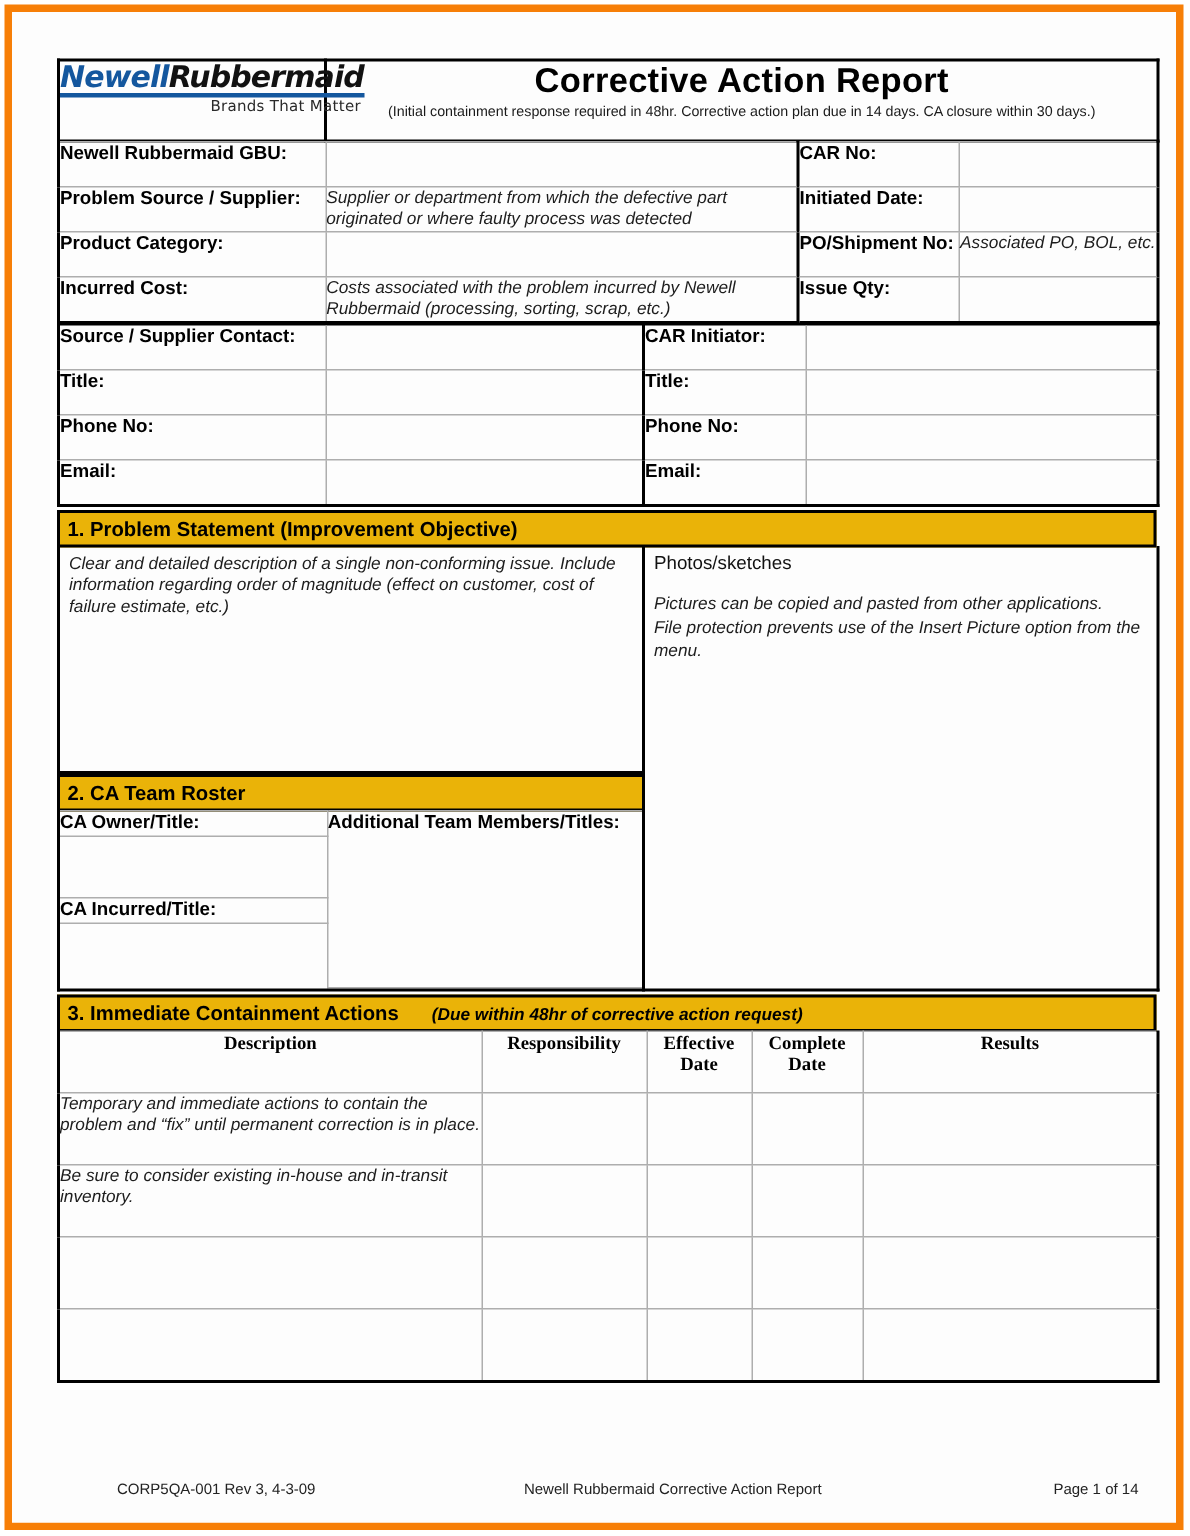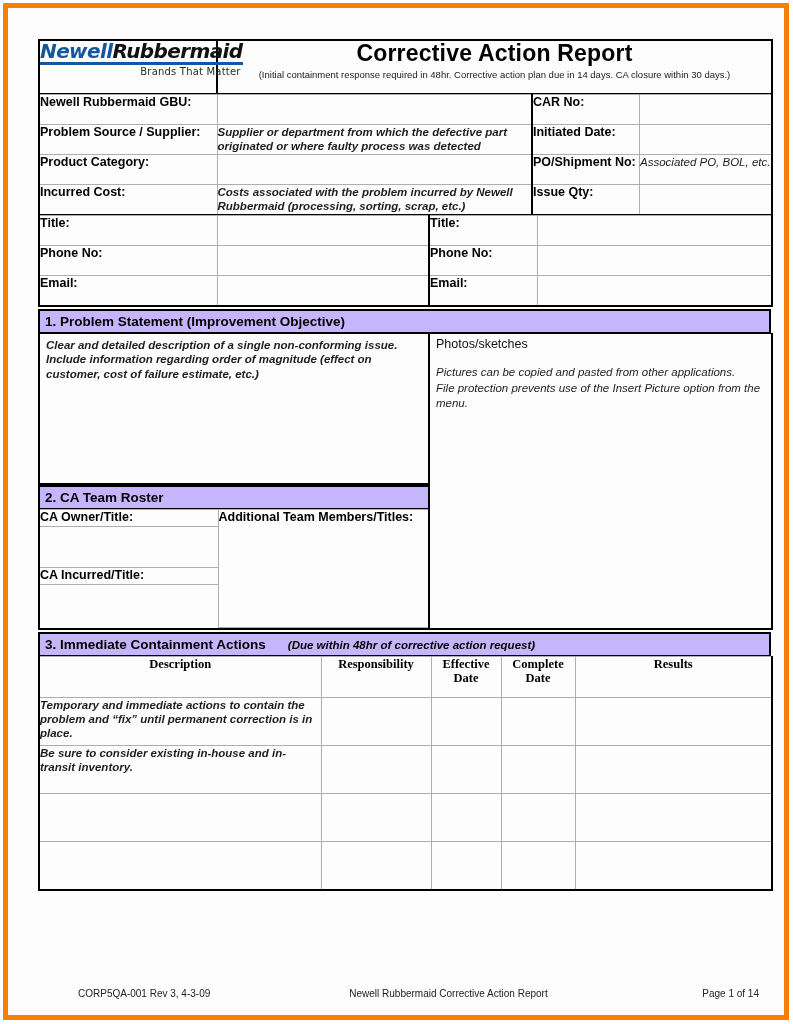--- a/index.html
+++ b/index.html
@@ -67,21 +67,20 @@
     color: #000;
     padding: 5px 0 5px 5px;
     line-height: 1.15;
   }
   .hint {
     font-style: italic;
     font-size: 11.5px;
     color: #1d1d1d;
     padding: 5px 6px 5px 6px;
     line-height: 1.25;
-    font-weight: bold;
   }
   .hint-c {
     font-style: italic;
     font-size: 11.5px;
     color: #1d1d1d;
     padding: 4px 6px;
     line-height: 1.25;
     text-align: center;
   }
   .blank { padding: 5px; }
@@ -122,21 +121,21 @@
     line-height: 1.1;
   }
   .doc-sub {
     font-size: 9.5px;
     color: #1a1a1a;
     margin-top: 3px;
   }
 
   
   .secbar {
-    background: #c4b5fd;
+    background: #eab308;
     border: 2px solid #000;
     box-sizing: border-box;
     width: 733px;
     padding: 3px 0 3px 5px;
     font-weight: bold;
     font-size: 13.5px;
     color: #000;
     white-space: nowrap;
   }
   .secbar .note {
@@ -259,20 +258,26 @@
 
       <table class="grid" style="margin-top:-1px">
         <colgroup>
           <col style="width:178px">
             <col style="width:212px">
           <col style="width:108px">
             <col style="width:235px">
         </colgroup>
 
         <tbody>
+            <tr>
+          <td class="lbl ob-l ob-t" style="height:29px">Source / Supplier Contact:</td>
+          <td class="blank ob-t ob-r"></td>
+          <td class="lbl ob-t">CAR Initiator:</td>
+          <td class="blank ob-t ob-r"></td>
+        </tr>
         <tr>
           <td class="lbl ob-l" style="height:29px">Title:</td>
           <td class="blank ob-r"></td>
           <td class="lbl">Title:</td>
           <td class="blank ob-r"></td>
         </tr>
         <tr>
           <td class="lbl ob-l" style="height:29px">Phone No:</td>
           <td class="blank ob-r"></td>
           <td class="lbl">Phone No:</td>

